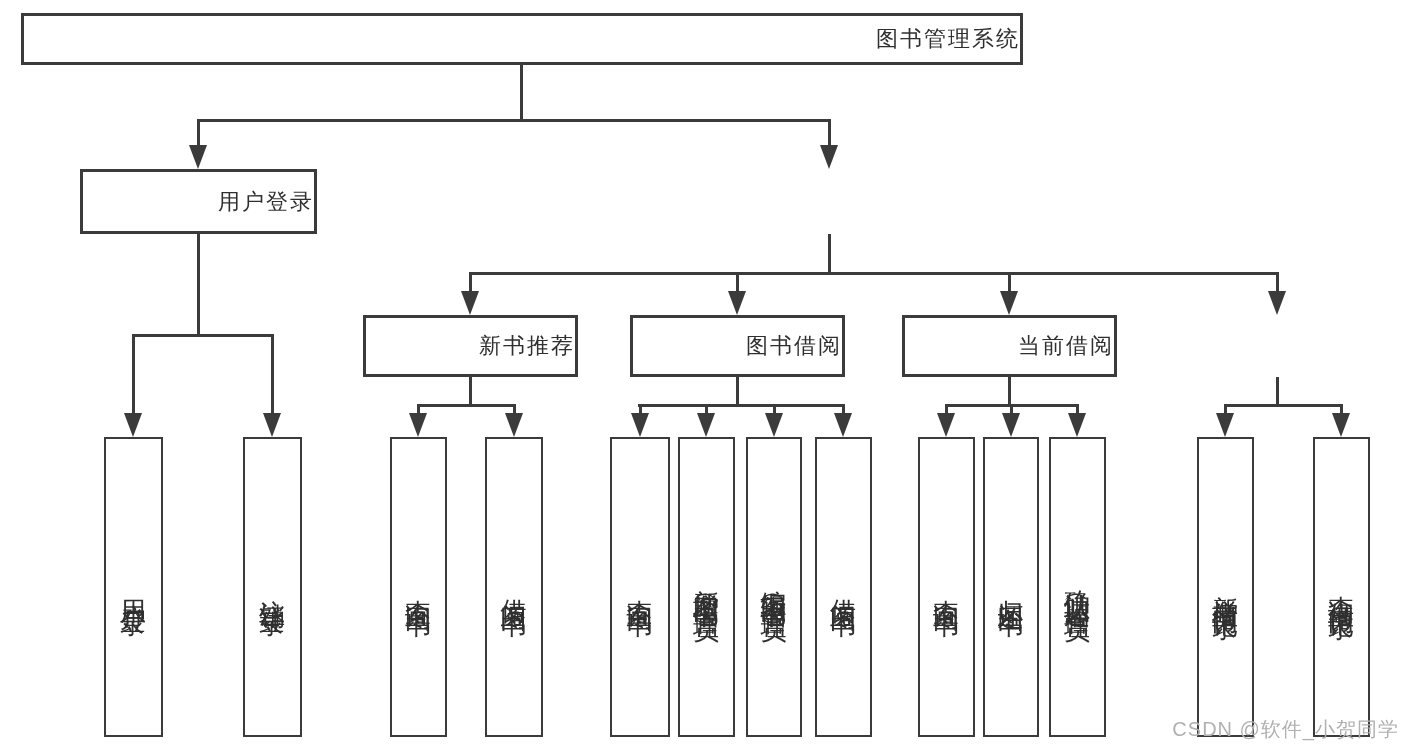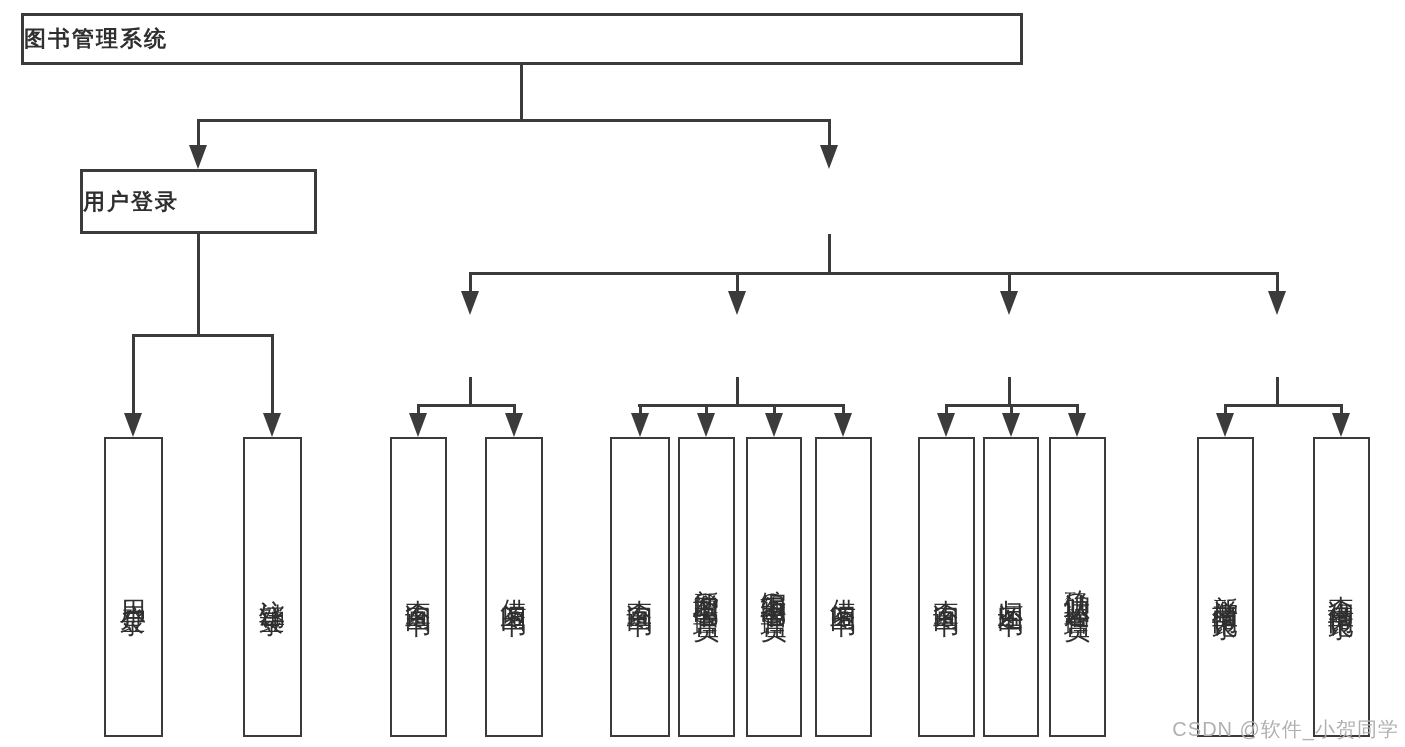--- a/index.html
+++ b/index.html
@@ -21,26 +21,25 @@
     background:var(--bg);
     overflow:hidden;
   }
   
   .hbox{
     position:absolute;
     border:3px solid var(--line);
     background:#fff;
     display:flex;
     align-items:center;
-    justify-content:flex-start;
+    justify-content:flex-end;
     color:var(--text);
     font-size:22px;
     letter-spacing:2px;
     z-index:2;
-    font-weight:bold;
   }
   
   .vbox{
     position:absolute;
     top:437px;
     height:300px;
     border:2px solid var(--line);
     background:#fff;
     display:flex;
     align-items:center;
@@ -119,20 +118,29 @@
   <div class="arrow" style="left:124px;top:334px;height:103px"></div>
   <div class="arrow" style="left:263px;top:334px;height:103px"></div>
 
   <div class="vline" style="left:828px;top:234px;height:38px"></div>
   <div class="hline" style="left:469px;top:272px;width:810px"></div>
   <div class="arrow" style="left:461px;top:272px;height:43px"></div>
   <div class="arrow" style="left:728px;top:272px;height:43px"></div>
   <div class="arrow" style="left:1000px;top:272px;height:43px"></div>
   <div class="arrow" style="left:1268px;top:272px;height:43px"></div>
 
+  <div class="hbox" style="left:363px;top:315px;width:215px;height:62px">
+    <span>新书推荐</span>
+  </div>
+  <div class="hbox" style="left:630px;top:315px;width:215px;height:62px">
+    <span>图书借阅</span>
+  </div>
+  <div class="hbox" style="left:902px;top:315px;width:215px;height:62px">
+    <span>当前借阅</span>
+  </div>
 
   <div class="vline" style="left:469px;top:377px;height:27px"></div>
   <div class="hline" style="left:417px;top:404px;width:99px"></div>
   <div class="arrow" style="left:409px;top:404px;height:33px"></div>
   <div class="arrow" style="left:505px;top:404px;height:33px"></div>
 
   <div class="vline" style="left:736px;top:377px;height:27px"></div>
   <div class="hline" style="left:638px;top:404px;width:207px"></div>
   <div class="arrow" style="left:631px;top:404px;height:33px"></div>
   <div class="arrow" style="left:697px;top:404px;height:33px"></div>

